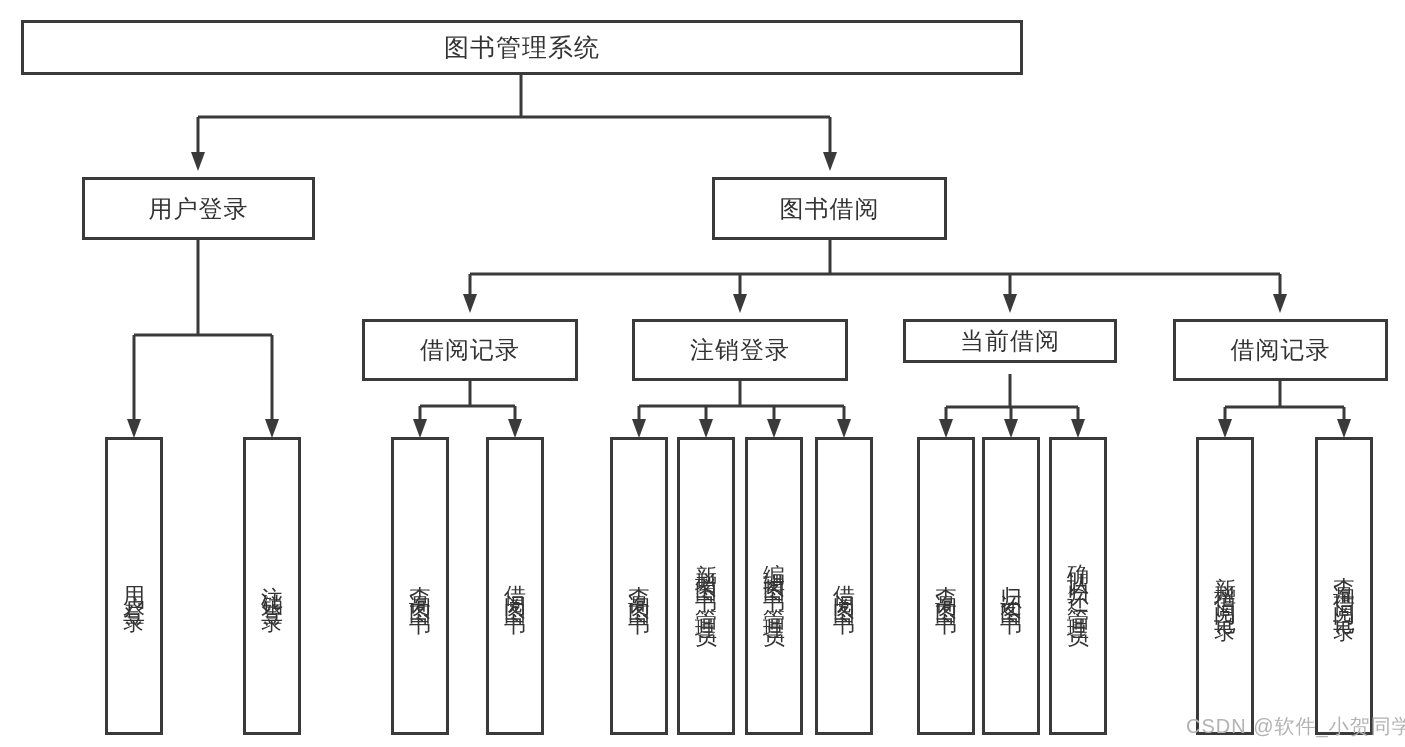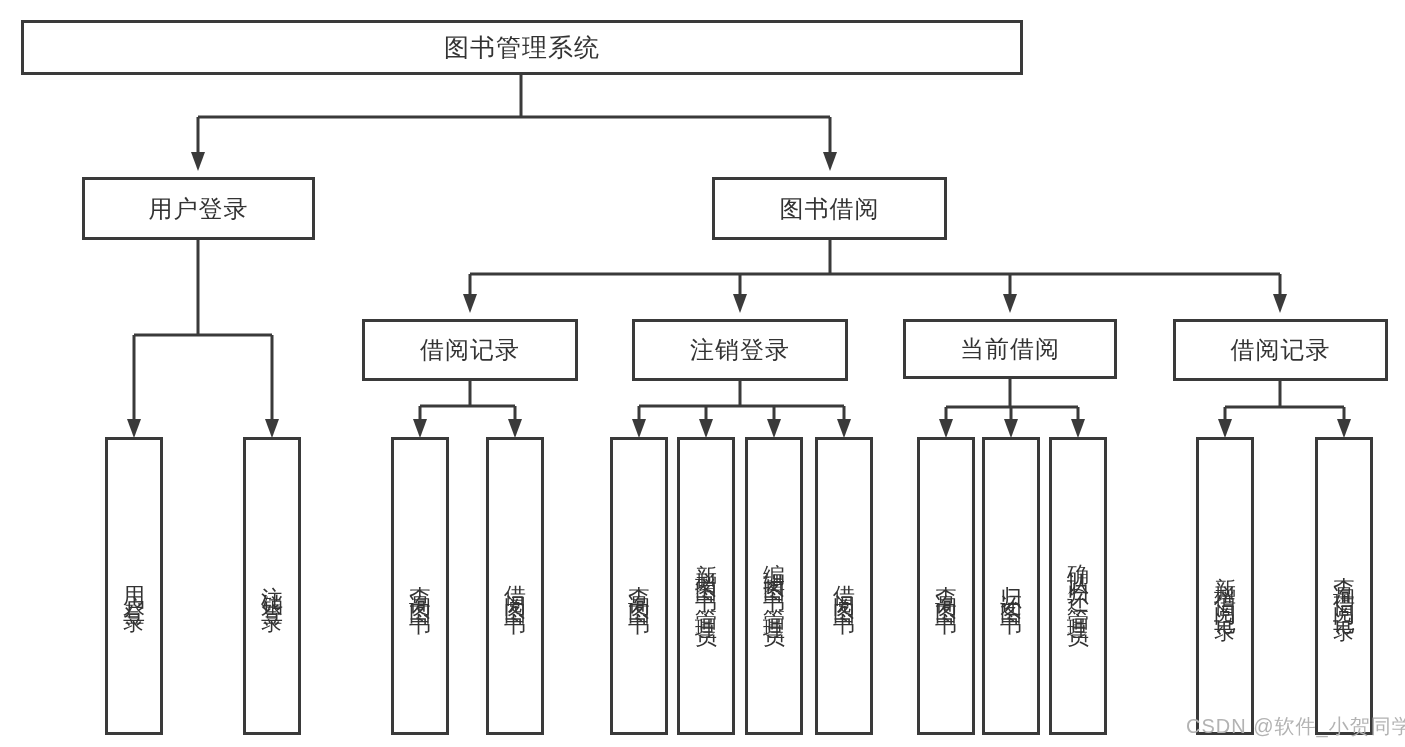--- a/index.html
+++ b/index.html
@@ -82,21 +82,21 @@
     <polygon points="1337,419 1351,419 1344,438"></polygon>
   </svg>
 
   <div class="box h title" style="left:21px;top:13px;width:1002px;height:55px">图书管理系统</div>
 
   <div class="box h" style="left:82px;top:170px;width:233px;height:63px">用户登录</div>
   <div class="box h" style="left:712px;top:170px;width:235px;height:63px">图书借阅</div>
 
   <div class="box h" style="left:362px;top:312px;width:216px;height:62px">借阅记录</div>
   <div class="box h" style="left:632px;top:312px;width:216px;height:62px">注销登录</div>
-  <div class="box h" style="left:903px;top:312px;width:214px;height:60px">当前借阅</div>
+  <div class="box h" style="left:903px;top:312px;width:214px;height:44px">当前借阅</div>
   <div class="box h" style="left:1173px;top:312px;width:215px;height:62px">借阅记录</div>
 
   <div class="box v" style="left:105px;top:437px;width:58px;height:298px">用户登录</div>
   <div class="box v" style="left:243px;top:437px;width:58px;height:298px">注销登录</div>
 
   <div class="box v" style="left:391px;top:437px;width:58px;height:298px">查询图书</div>
   <div class="box v" style="left:486px;top:437px;width:58px;height:298px">借阅图书</div>
 
   <div class="box v" style="left:610px;top:437px;width:58px;height:298px">查询图书</div>
   <div class="box v" style="left:677px;top:437px;width:58px;height:298px">新增图书（管理员）</div>

